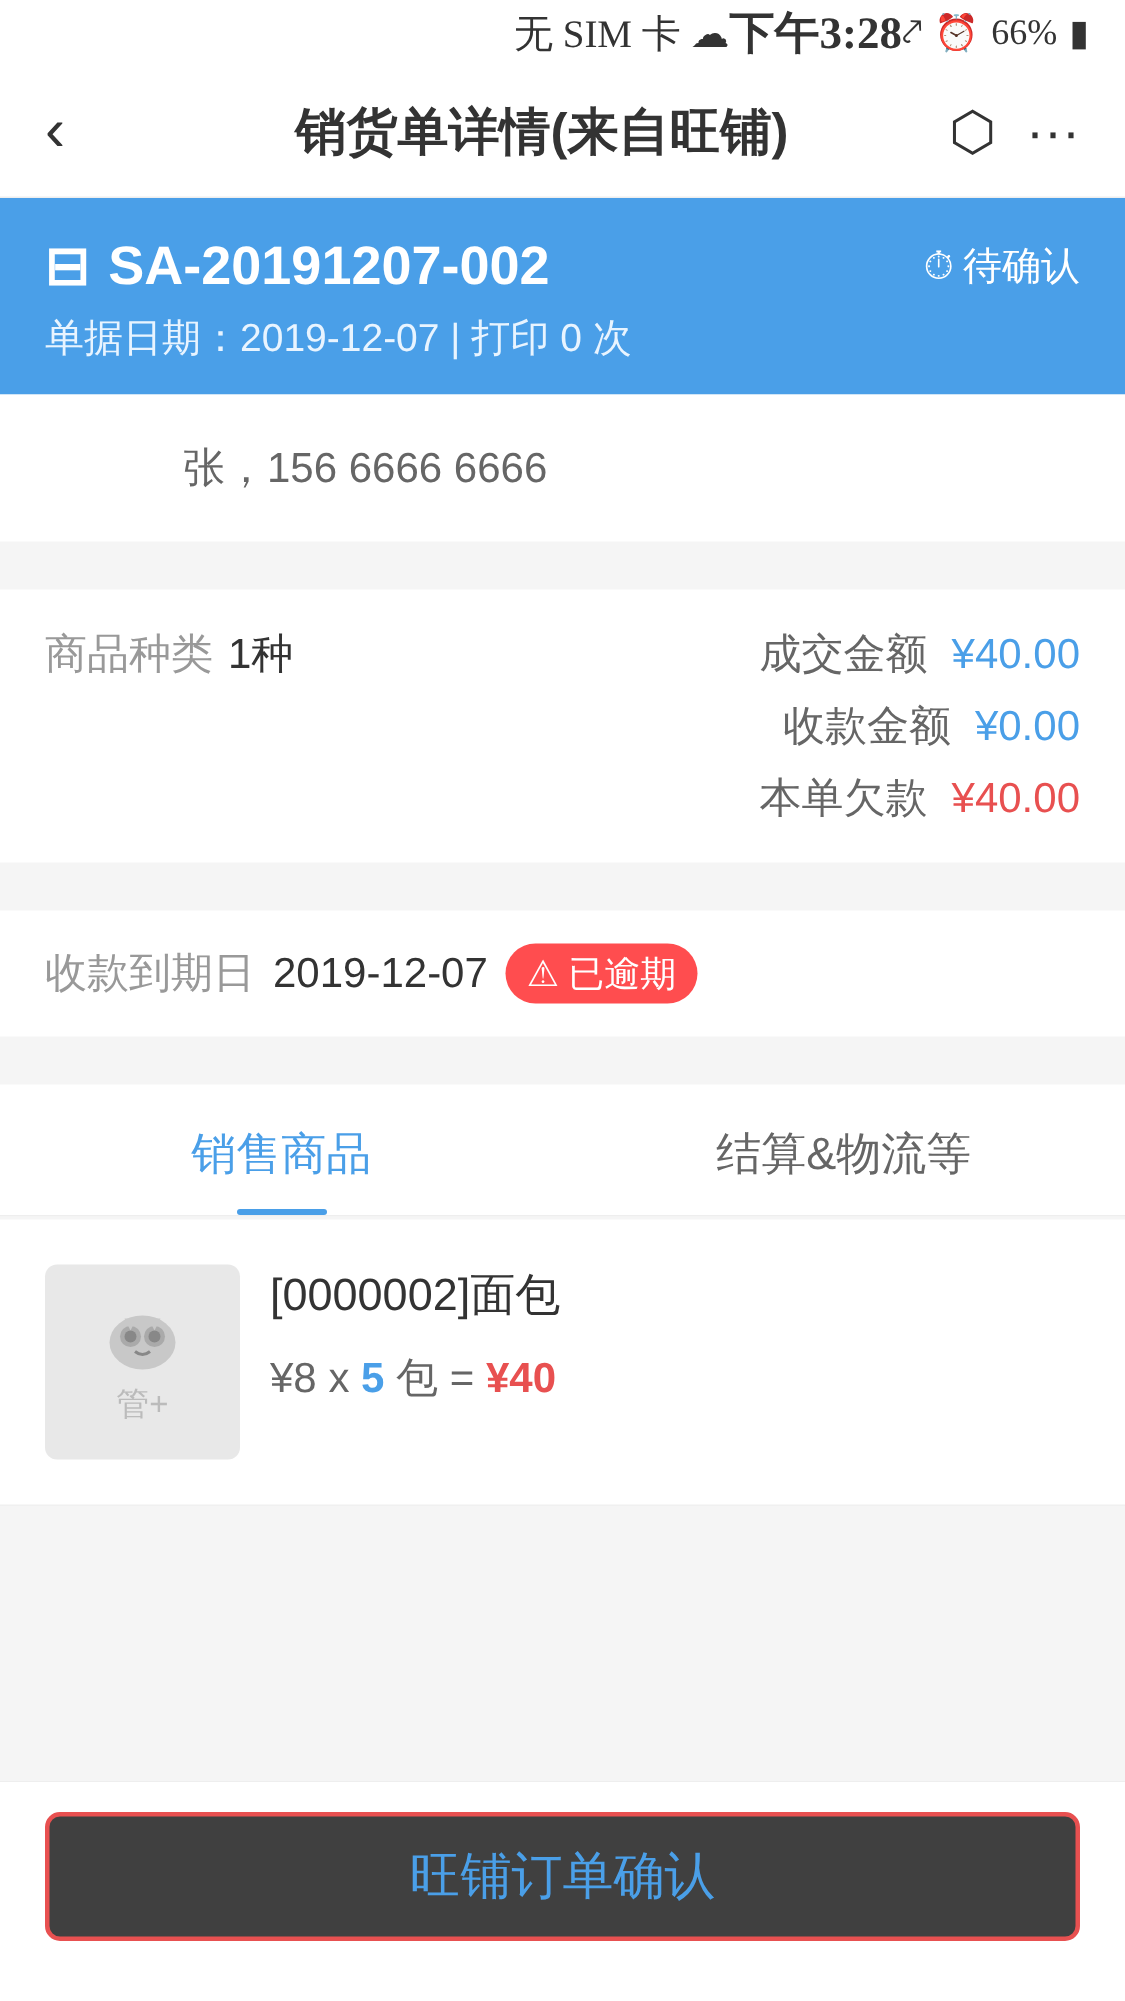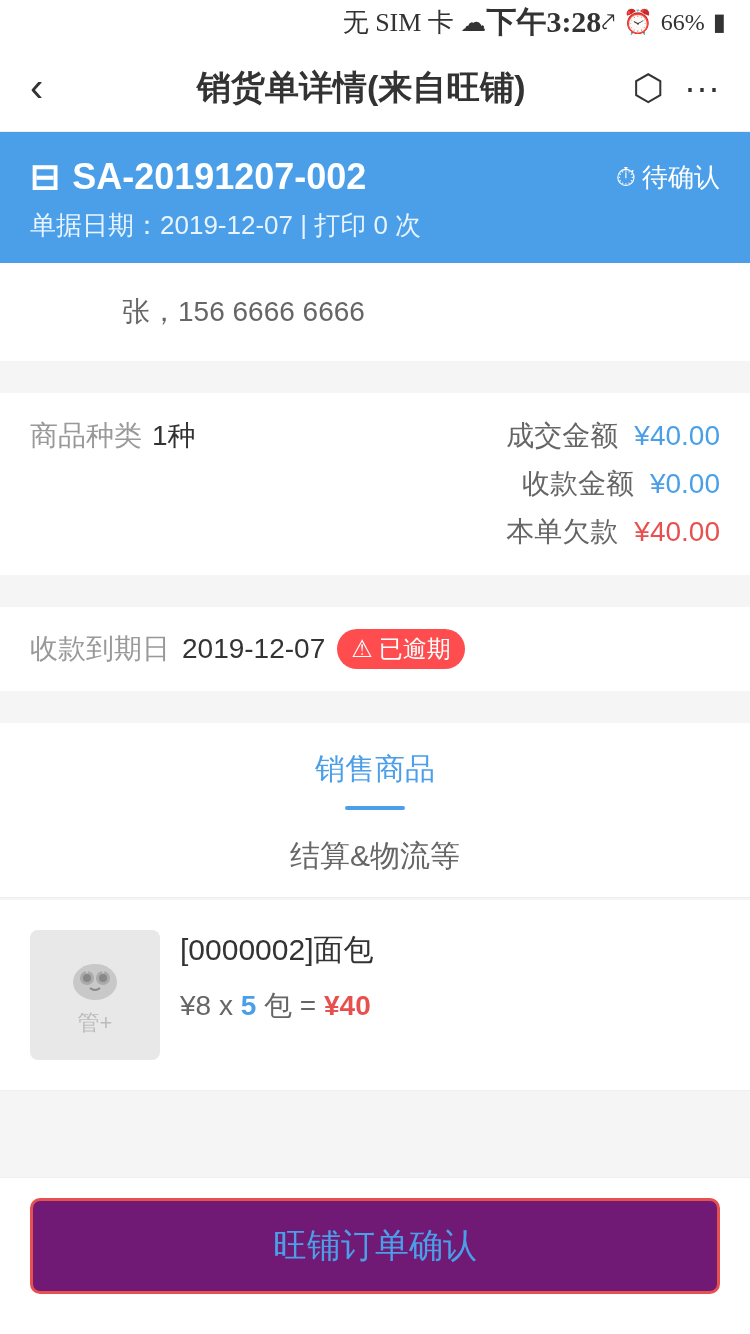--- a/index.html
+++ b/index.html
@@ -199,21 +199,20 @@
       align-items: center;
       gap: 6px;
     }
     .overdue-date { color: #333; }
 
     
     .tabs-container {
       background: #fff;
       display: flex;
       border-bottom: 1px solid #eee;
-      flex-direction: column;
     }
     .tab-item {
       flex: 1;
       text-align: center;
       padding: 26px 0 20px;
       font-size: 30px;
       color: #666;
       position: relative;
       cursor: pointer;
     }
@@ -293,22 +292,22 @@
       position: fixed;
       bottom: 0;
       left: 0;
       width: 750px;
       background: #fff;
       padding: 20px 30px 40px;
       border-top: 1px solid #eee;
     }
     .confirm-btn {
       width: 100%;
-      height: 96px;
-      background: #701a75;
+      height: 86px;
+      background: #404040;
       border: 3px solid #E85050;
       border-radius: 10px;
       font-size: 34px;
       color: #4A9FE8;
       font-weight: 500;
       cursor: pointer;
       display: flex;
       align-items: center;
       justify-content: center;
     }

